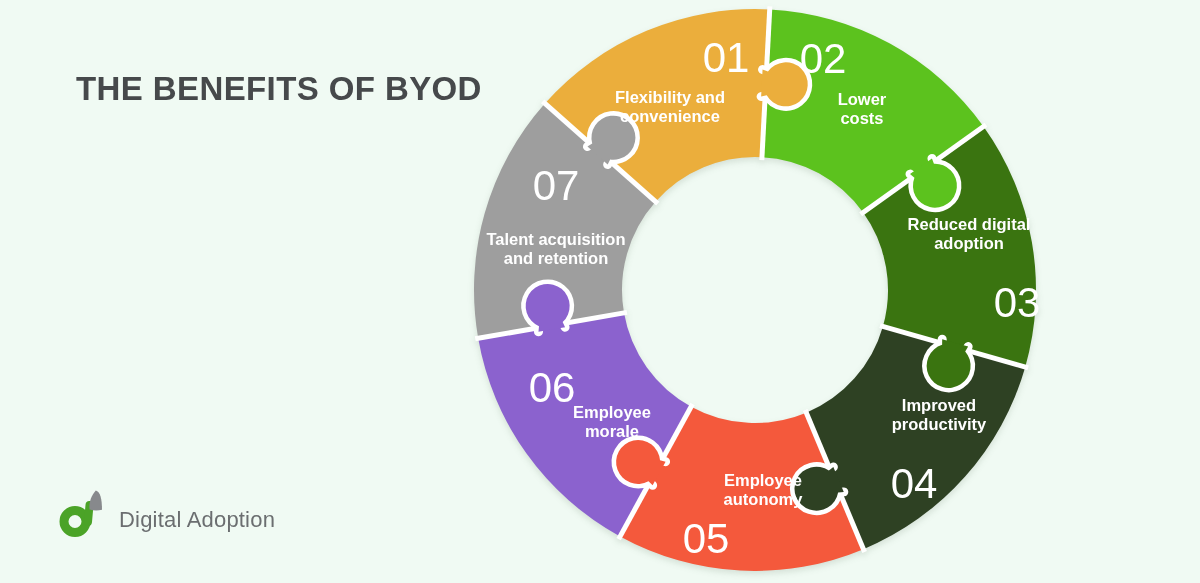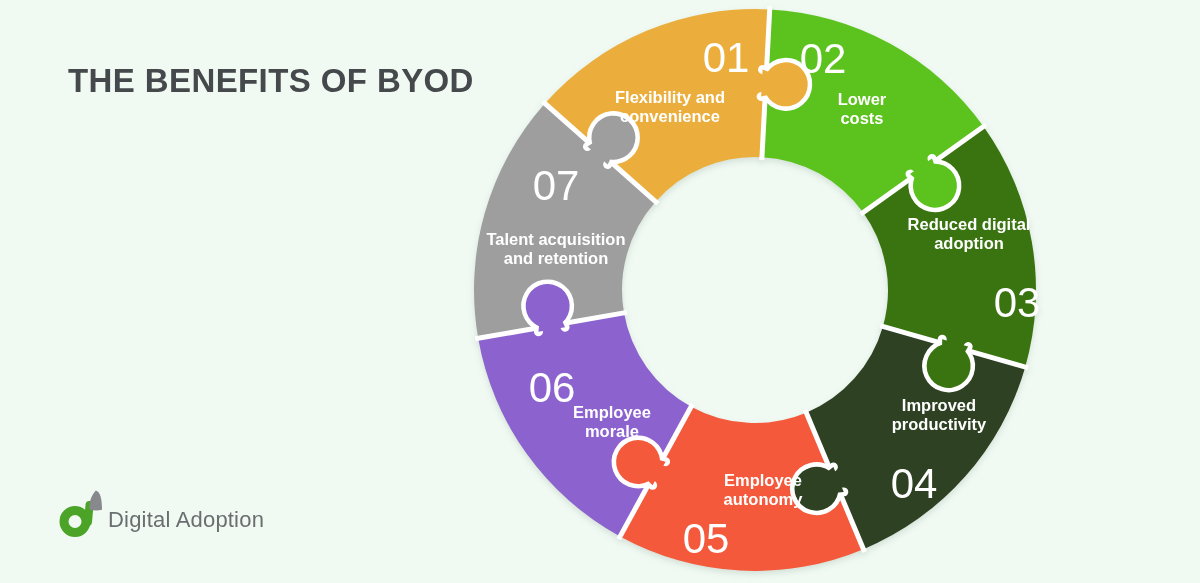--- a/index.html
+++ b/index.html
@@ -2,38 +2,38 @@
 <html><head>
 <meta charset="utf-8">
 <style>
   html,body{margin:0;padding:0}
   body{
     width:1200px;height:583px;position:relative;overflow:hidden;
     background:#F0FAF3;
     font-family:"Liberation Sans",sans-serif;
   }
   .title{
-    position:absolute;left:64px;top:58px;margin:4px;
+    position:absolute;left:64px;top:58px;margin:12px;
     font-size:33px;font-weight:700;color:#46494B;letter-spacing:.4px;
   }
   #puzzle-svg{
     position:absolute;left:0;top:0;width:1200px;height:583px;
     filter:drop-shadow(0 3px 3px rgba(40,70,40,.14));
   }
   .piece-number{
     font-family:"Liberation Sans",sans-serif;
     font-size:42px;font-weight:300;fill:#FFFFFF;
   }
   .piece-label{
     font-family:"Liberation Sans",sans-serif;
     font-size:16.5px;font-weight:700;fill:#FFFFFF;
   }
   .logo{
     position:absolute;left:59px;top:489px;
-    display:flex;align-items:flex-end;gap:5px;
+    display:flex;align-items:flex-end;gap:16px;
   }
   .logo-icon{width:44px;height:48px;flex:0 0 auto}
   .logo-text{
     font-size:22px;color:#6B6E70;line-height:1;
     padding-bottom:6px;font-weight:500;letter-spacing:.2px;
   }
 </style>
 </head>
 <body>
 

